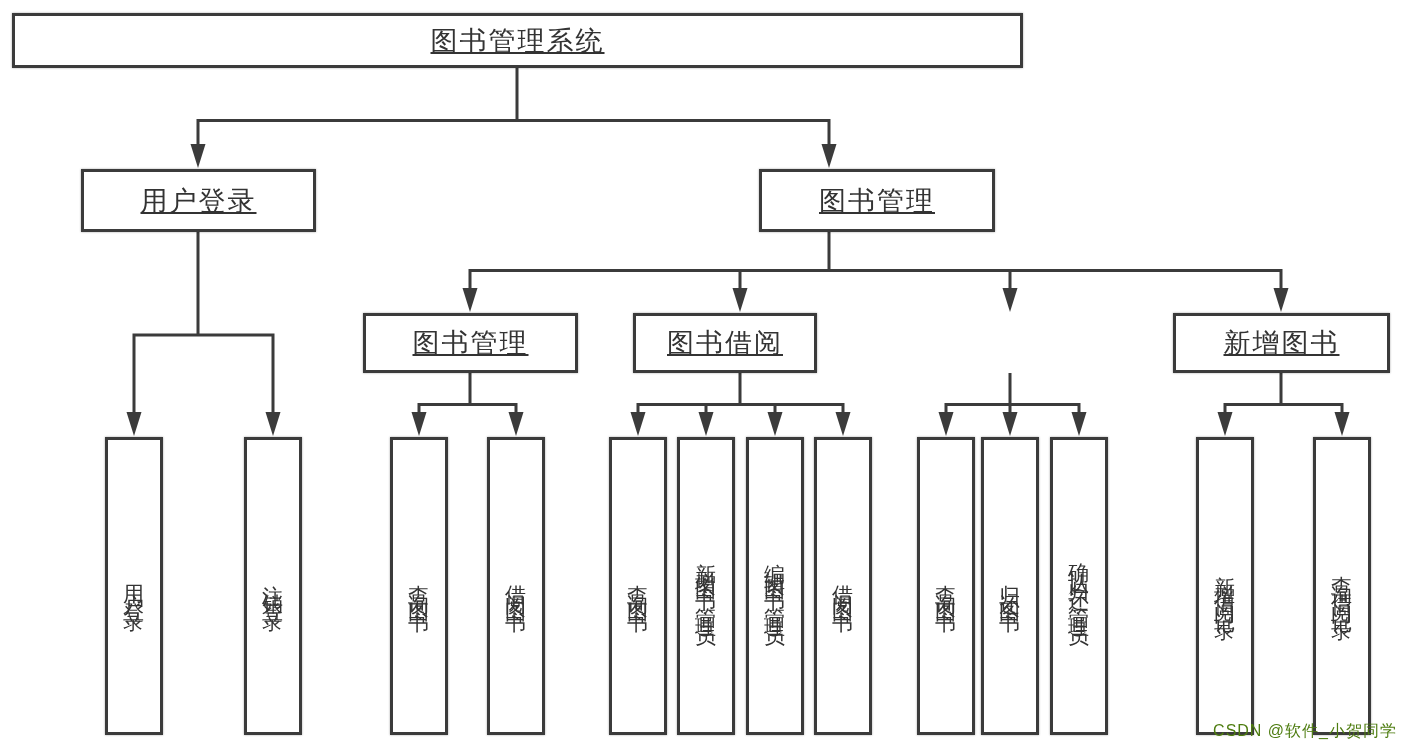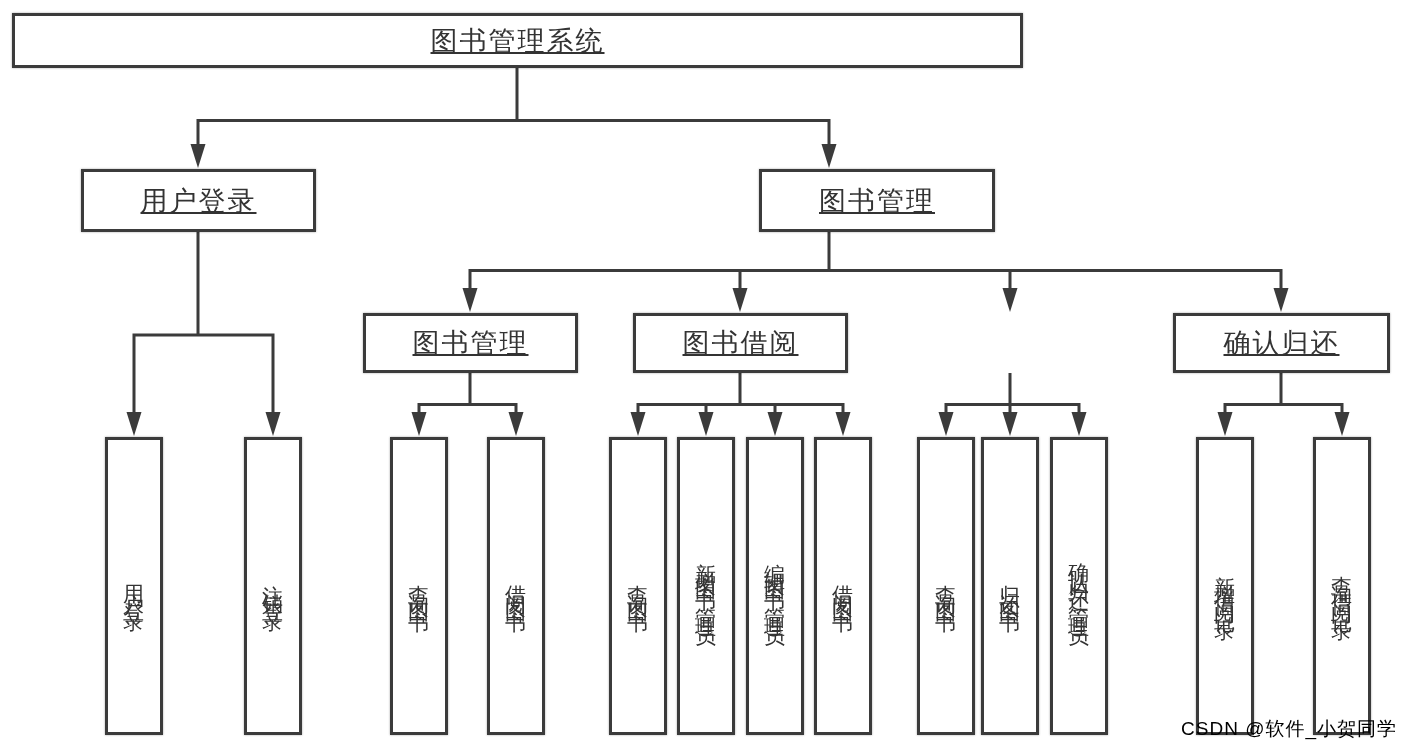--- a/index.html
+++ b/index.html
@@ -39,22 +39,22 @@
     writing-mode:vertical-rl;
     text-orientation:mixed;
     font-size:21px;
     letter-spacing:9px;
     line-height:1;
     color:#333333;
   }
   .watermark{
     position:absolute;
     right:8px;bottom:5px;
-    font-size:19px;
-    color:#000000;
+    font-size:16px;
+    color:#4d7c0f;
     letter-spacing:1px;
     white-space:nowrap;
   }
   svg line, svg path{stroke:#3b3b3b;stroke-width:3;fill:none;}
   svg polygon{fill:#3b3b3b;stroke:none;}
 </style>
 </head>
 <body>
 
 <div class="stage">
@@ -94,22 +94,22 @@
     <polygon points="1217.5,412 1232.5,412 1225,436"></polygon>
     <polygon points="1334.5,412 1349.5,412 1342,436"></polygon>
   </svg>
 
   <div class="node" style="left:12px;top:13px;width:1011px;height:55px;">图书管理系统</div>
 
   <div class="node" style="left:81px;top:169px;width:235px;height:63px;">用户登录</div>
   <div class="node" style="left:711px;top:169px;width:236px;height:63px;margin-left:48px;">图书管理</div>
 
   <div class="node" style="left:363px;top:313px;width:215px;height:60px;">图书管理</div>
-  <div class="node" style="left:633px;top:313px;width:215px;height:60px;">图书借阅</div>
-  <div class="node" style="left:1173px;top:313px;width:217px;height:60px;">确认归还</div>
+  <div class="node" style="left:633px;top:313px;width:184px;height:60px;">图书借阅</div>
+  <div class="node" style="left:1173px;top:313px;width:217px;height:60px;">新增图书</div>
 
   <div class="vnode" style="left:105px;">
     <span>用户登录</span>
   </div>
   <div class="vnode" style="left:244px;">
     <span>注销登录</span>
   </div>
 
   <div class="vnode" style="left:390px;">
     <span>查询图书</span>

